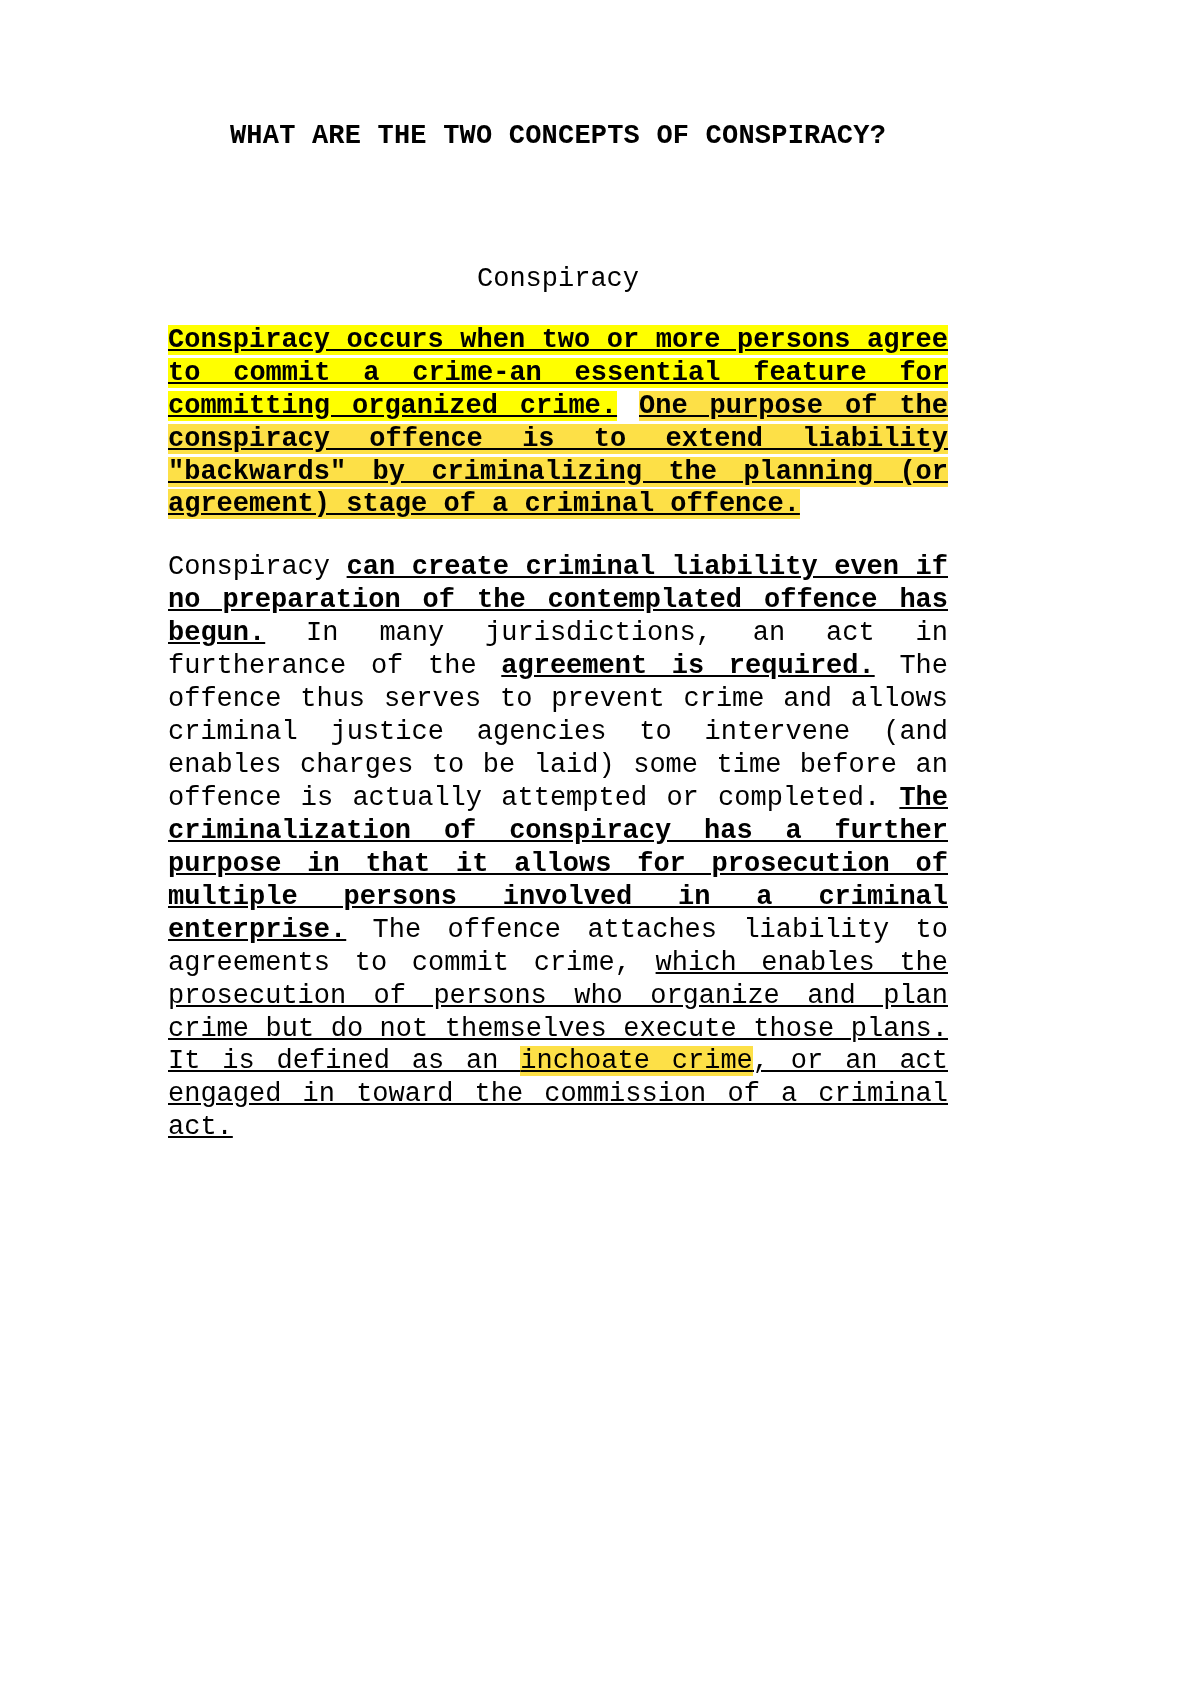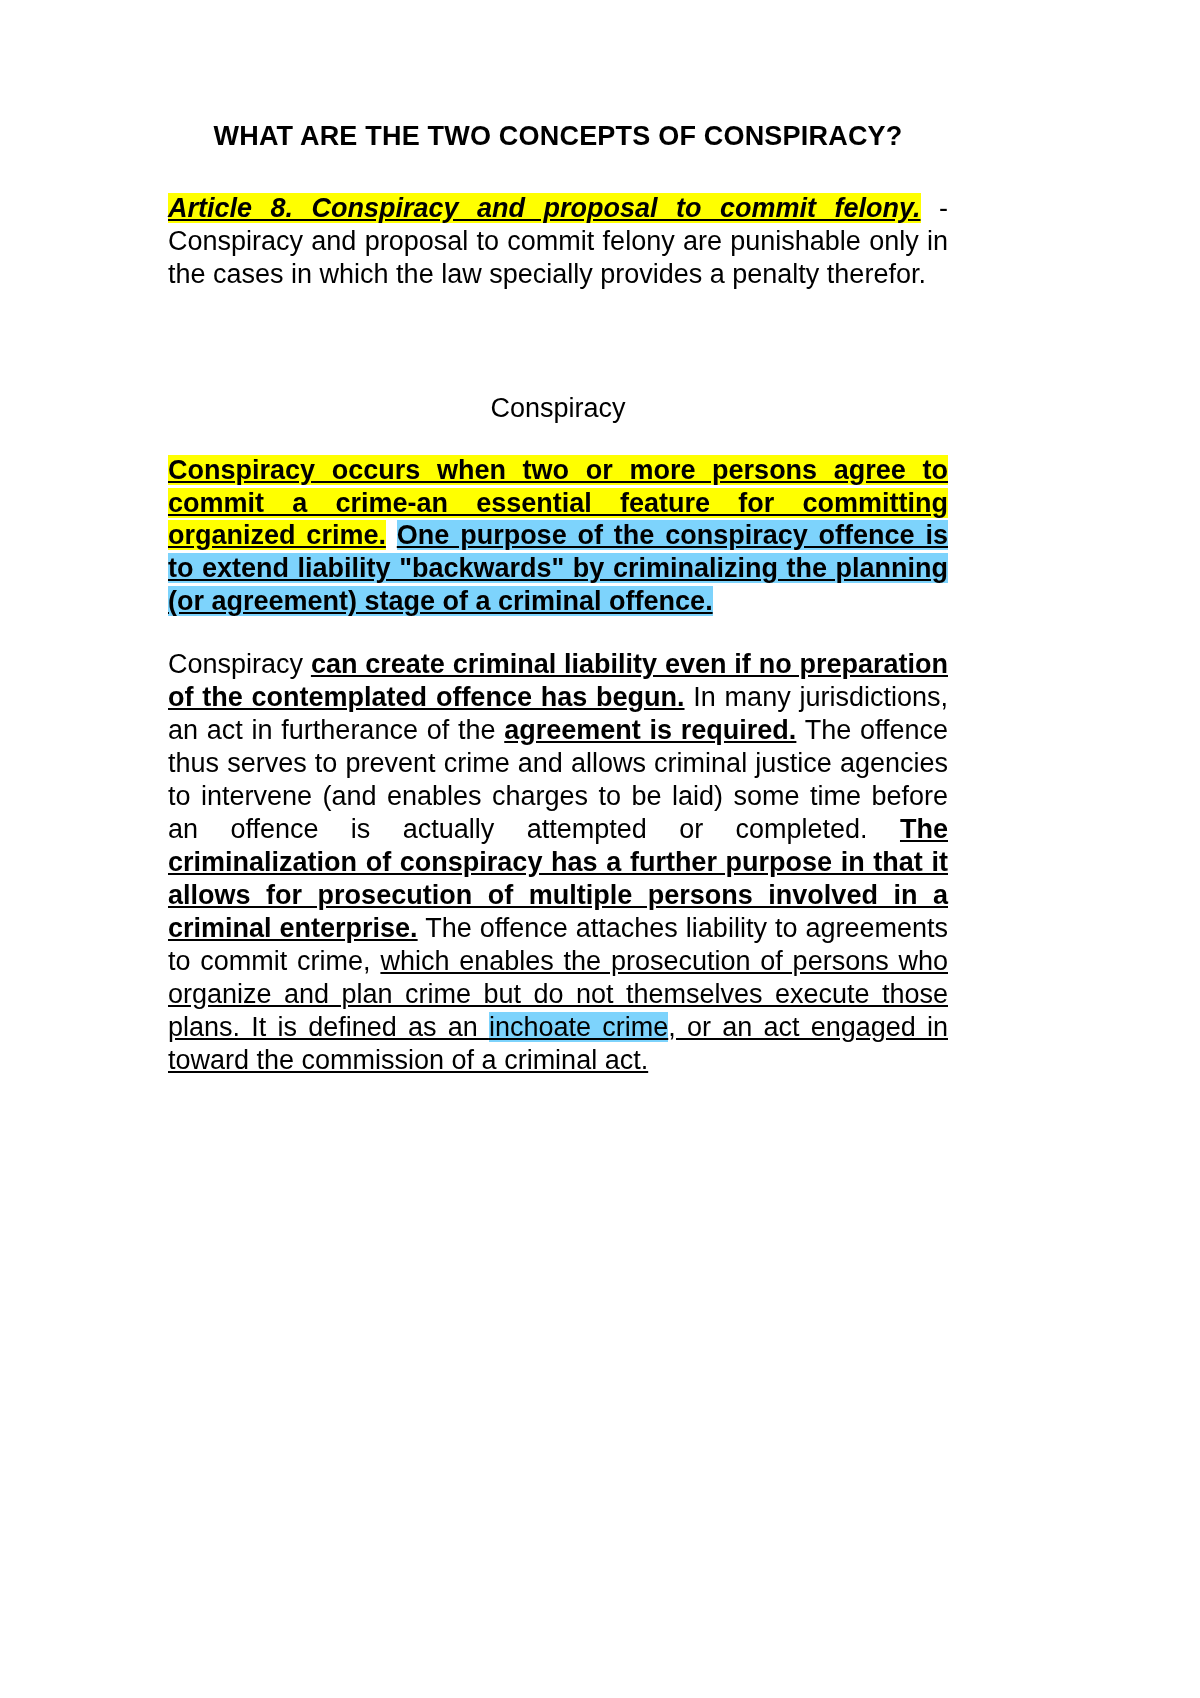--- a/index.html
+++ b/index.html
@@ -11,20 +11,21 @@
     font-family: "Liberation Sans", sans-serif;
     color: #000000;
   }
   .page {
     width: 1200px;
     height: 1698px;
     position: relative;
     background: #ffffff;
     box-sizing: border-box;
     padding: 120px 100px 0 168px;
+    font-family: Liberation Mono, monospace;
   }
   .doc {
     width: 780px;
   }
   .title {
     font-size: 27px;
     font-weight: bold;
     text-align: center;
     letter-spacing: 0.2px;
     margin: 0 0 38px 0;
@@ -32,21 +33,21 @@
   }
   p.para {
     font-size: 27px;
     line-height: 1.22;
     text-align: justify;
     margin: 0 0 30px 0;
   }
   p.para:last-child { margin-bottom: 0; }
   .bold { font-weight: bold; }
   .hl-yellow { background: #ffff00; }
-  .hl-cyan { background: #7dd3fc; }
+  .hl-cyan { background: #fde047; }
   .u { text-decoration: underline; }
   .bi-u {
     font-weight: bold;
     font-style: italic;
     text-decoration: underline;
   }
   .spacer-lg { height: 72px; }
   .heading2 {
     font-size: 27px;
     text-align: center;
@@ -60,23 +61,20 @@
   }
 </style>
 </head>
 <body>
 
 <div class="page">
   <div class="doc">
 
     <h1 class="title">WHAT ARE THE TWO CONCEPTS OF CONSPIRACY?</h1>
 
-    <p class="para">
-      <span class="bi-u hl-yellow">Article 8. Conspiracy and proposal to commit felony.</span><span> - </span><span>Conspiracy and proposal to commit felony are punishable only in the cases in which the law specially provides a penalty therefor.</span>
-    </p>
 
 
 
     <div class="spacer-lg"></div>
 
     <p class="heading2">Conspiracy</p>
 
     <p class="block-yellow-cyan">
       <span class="bold u hl-yellow">Conspiracy occurs when two or more persons agree to commit a crime-an essential feature for committing organized crime.</span><span> </span><span class="bold u hl-cyan">One purpose of the conspiracy offence is to extend liability "backwards" by criminalizing the planning (or agreement) stage of a criminal offence.</span>
     </p>

